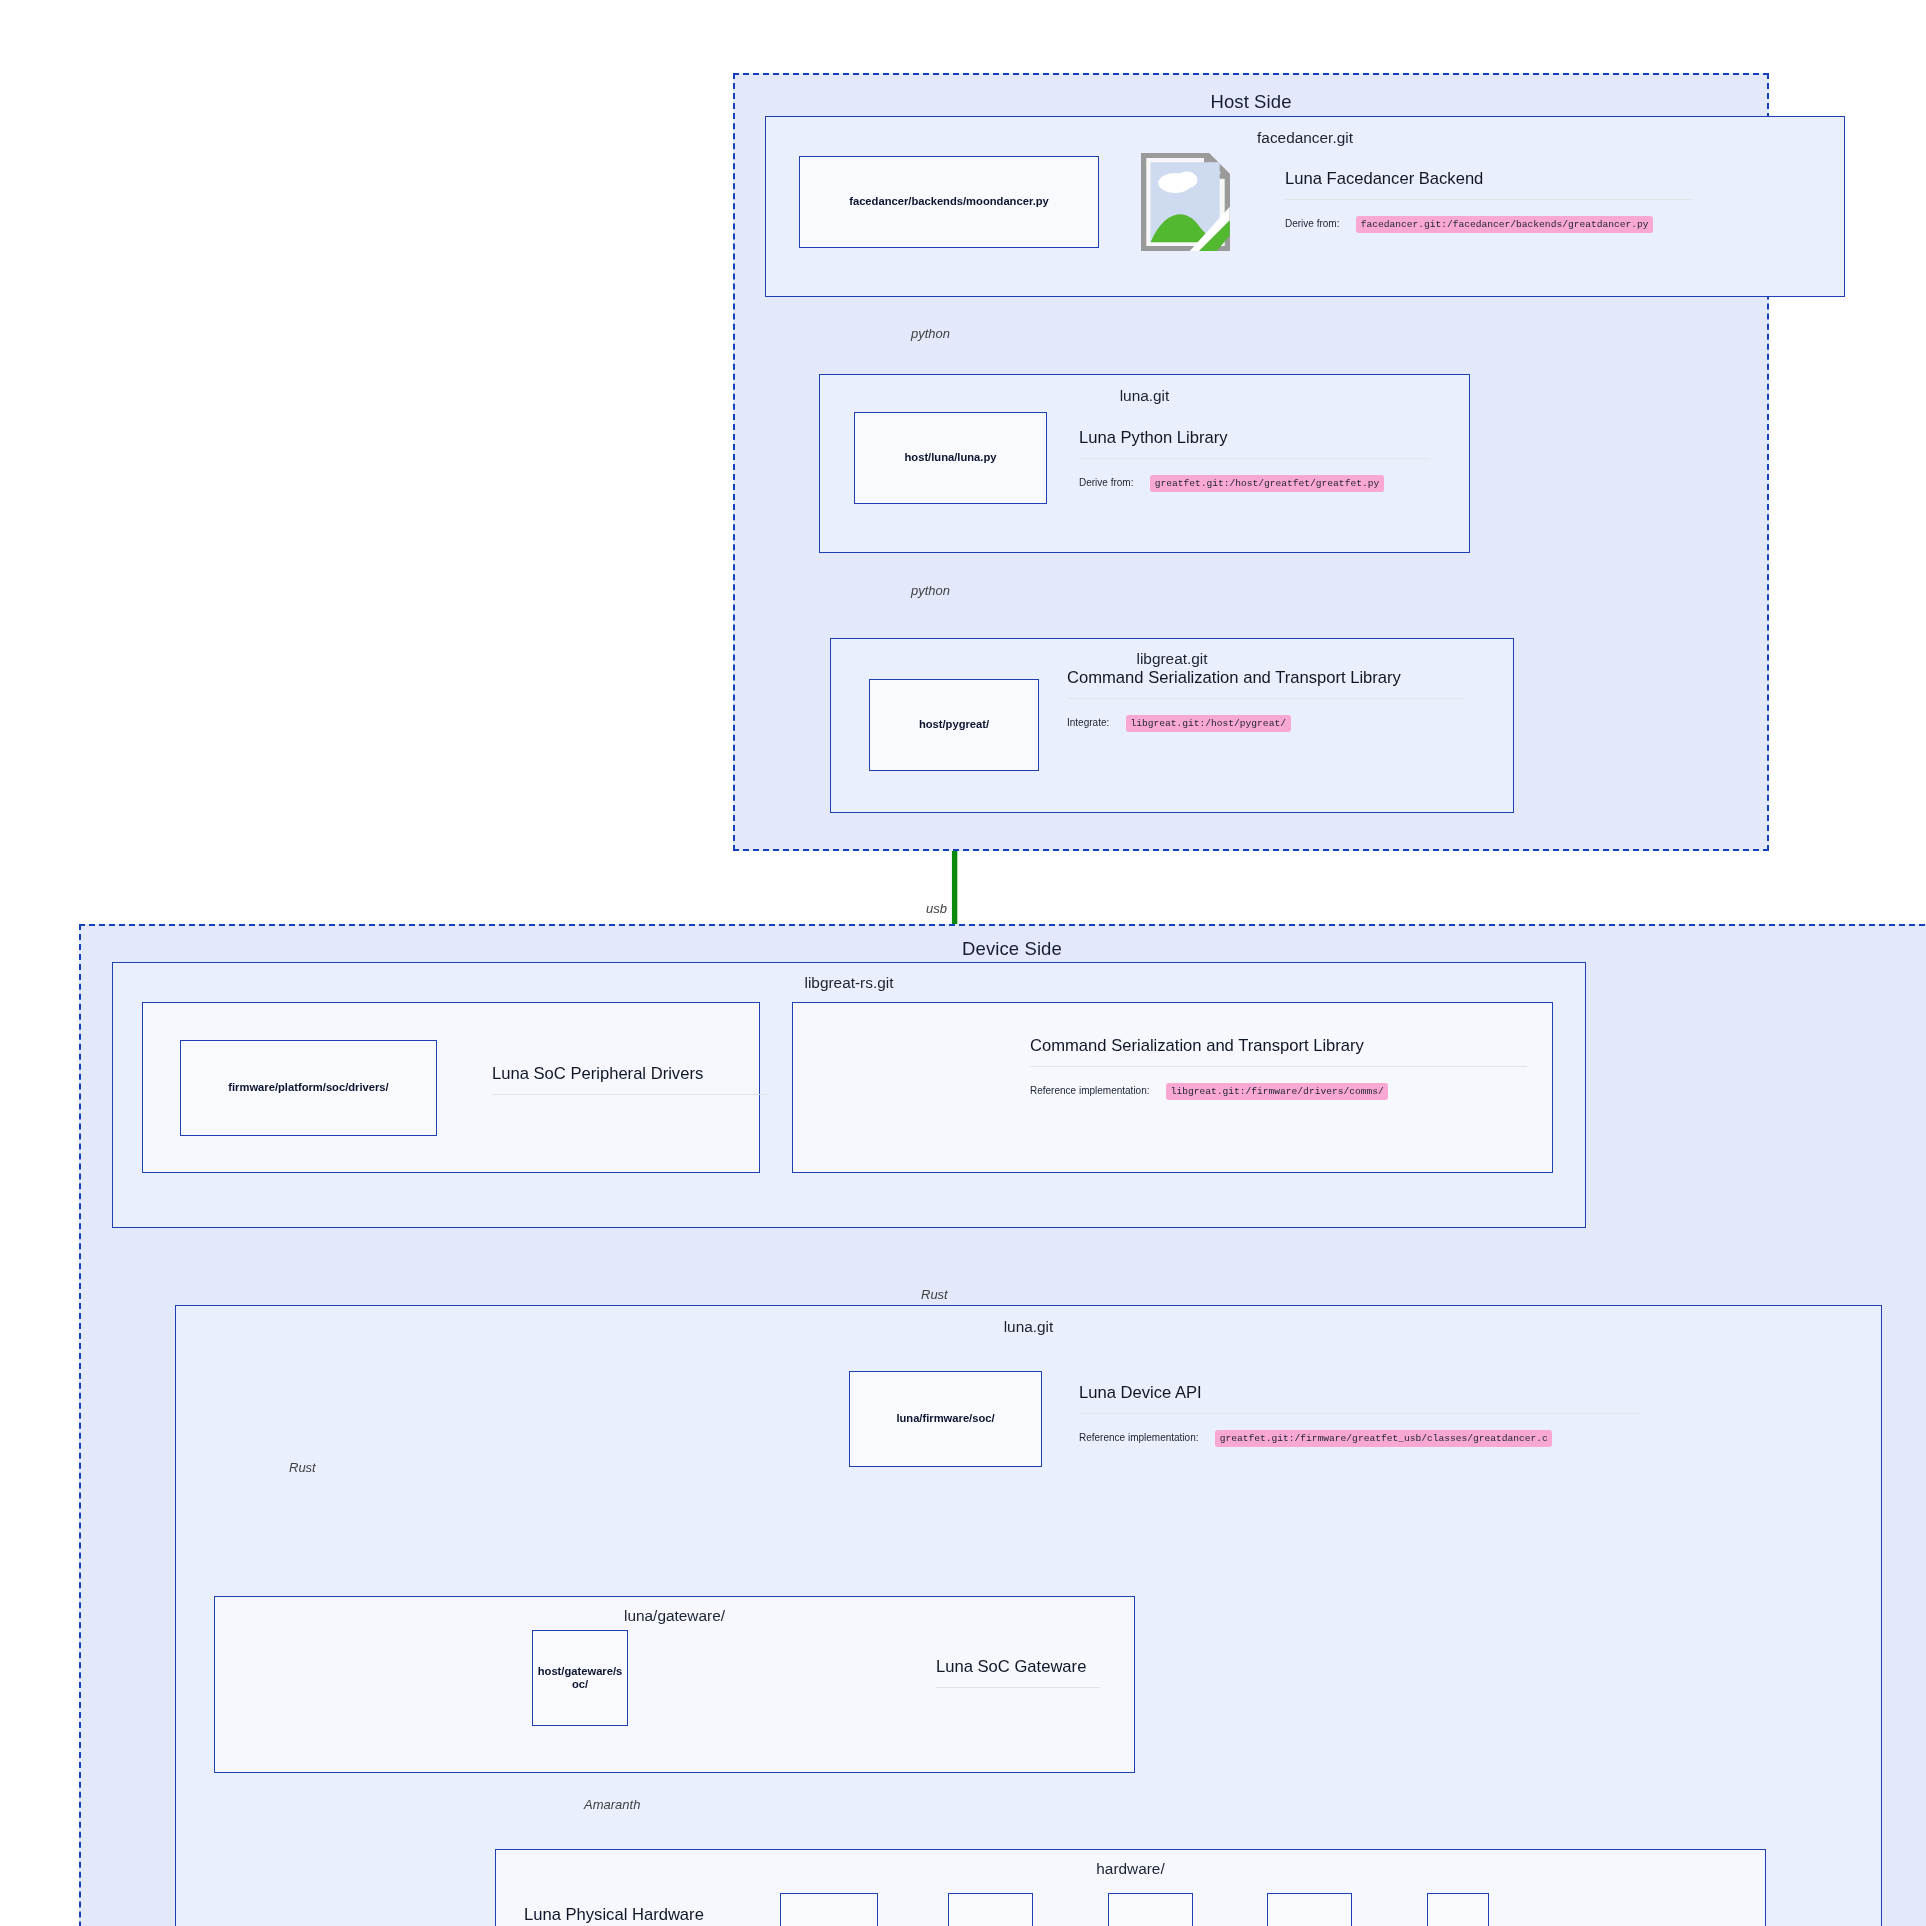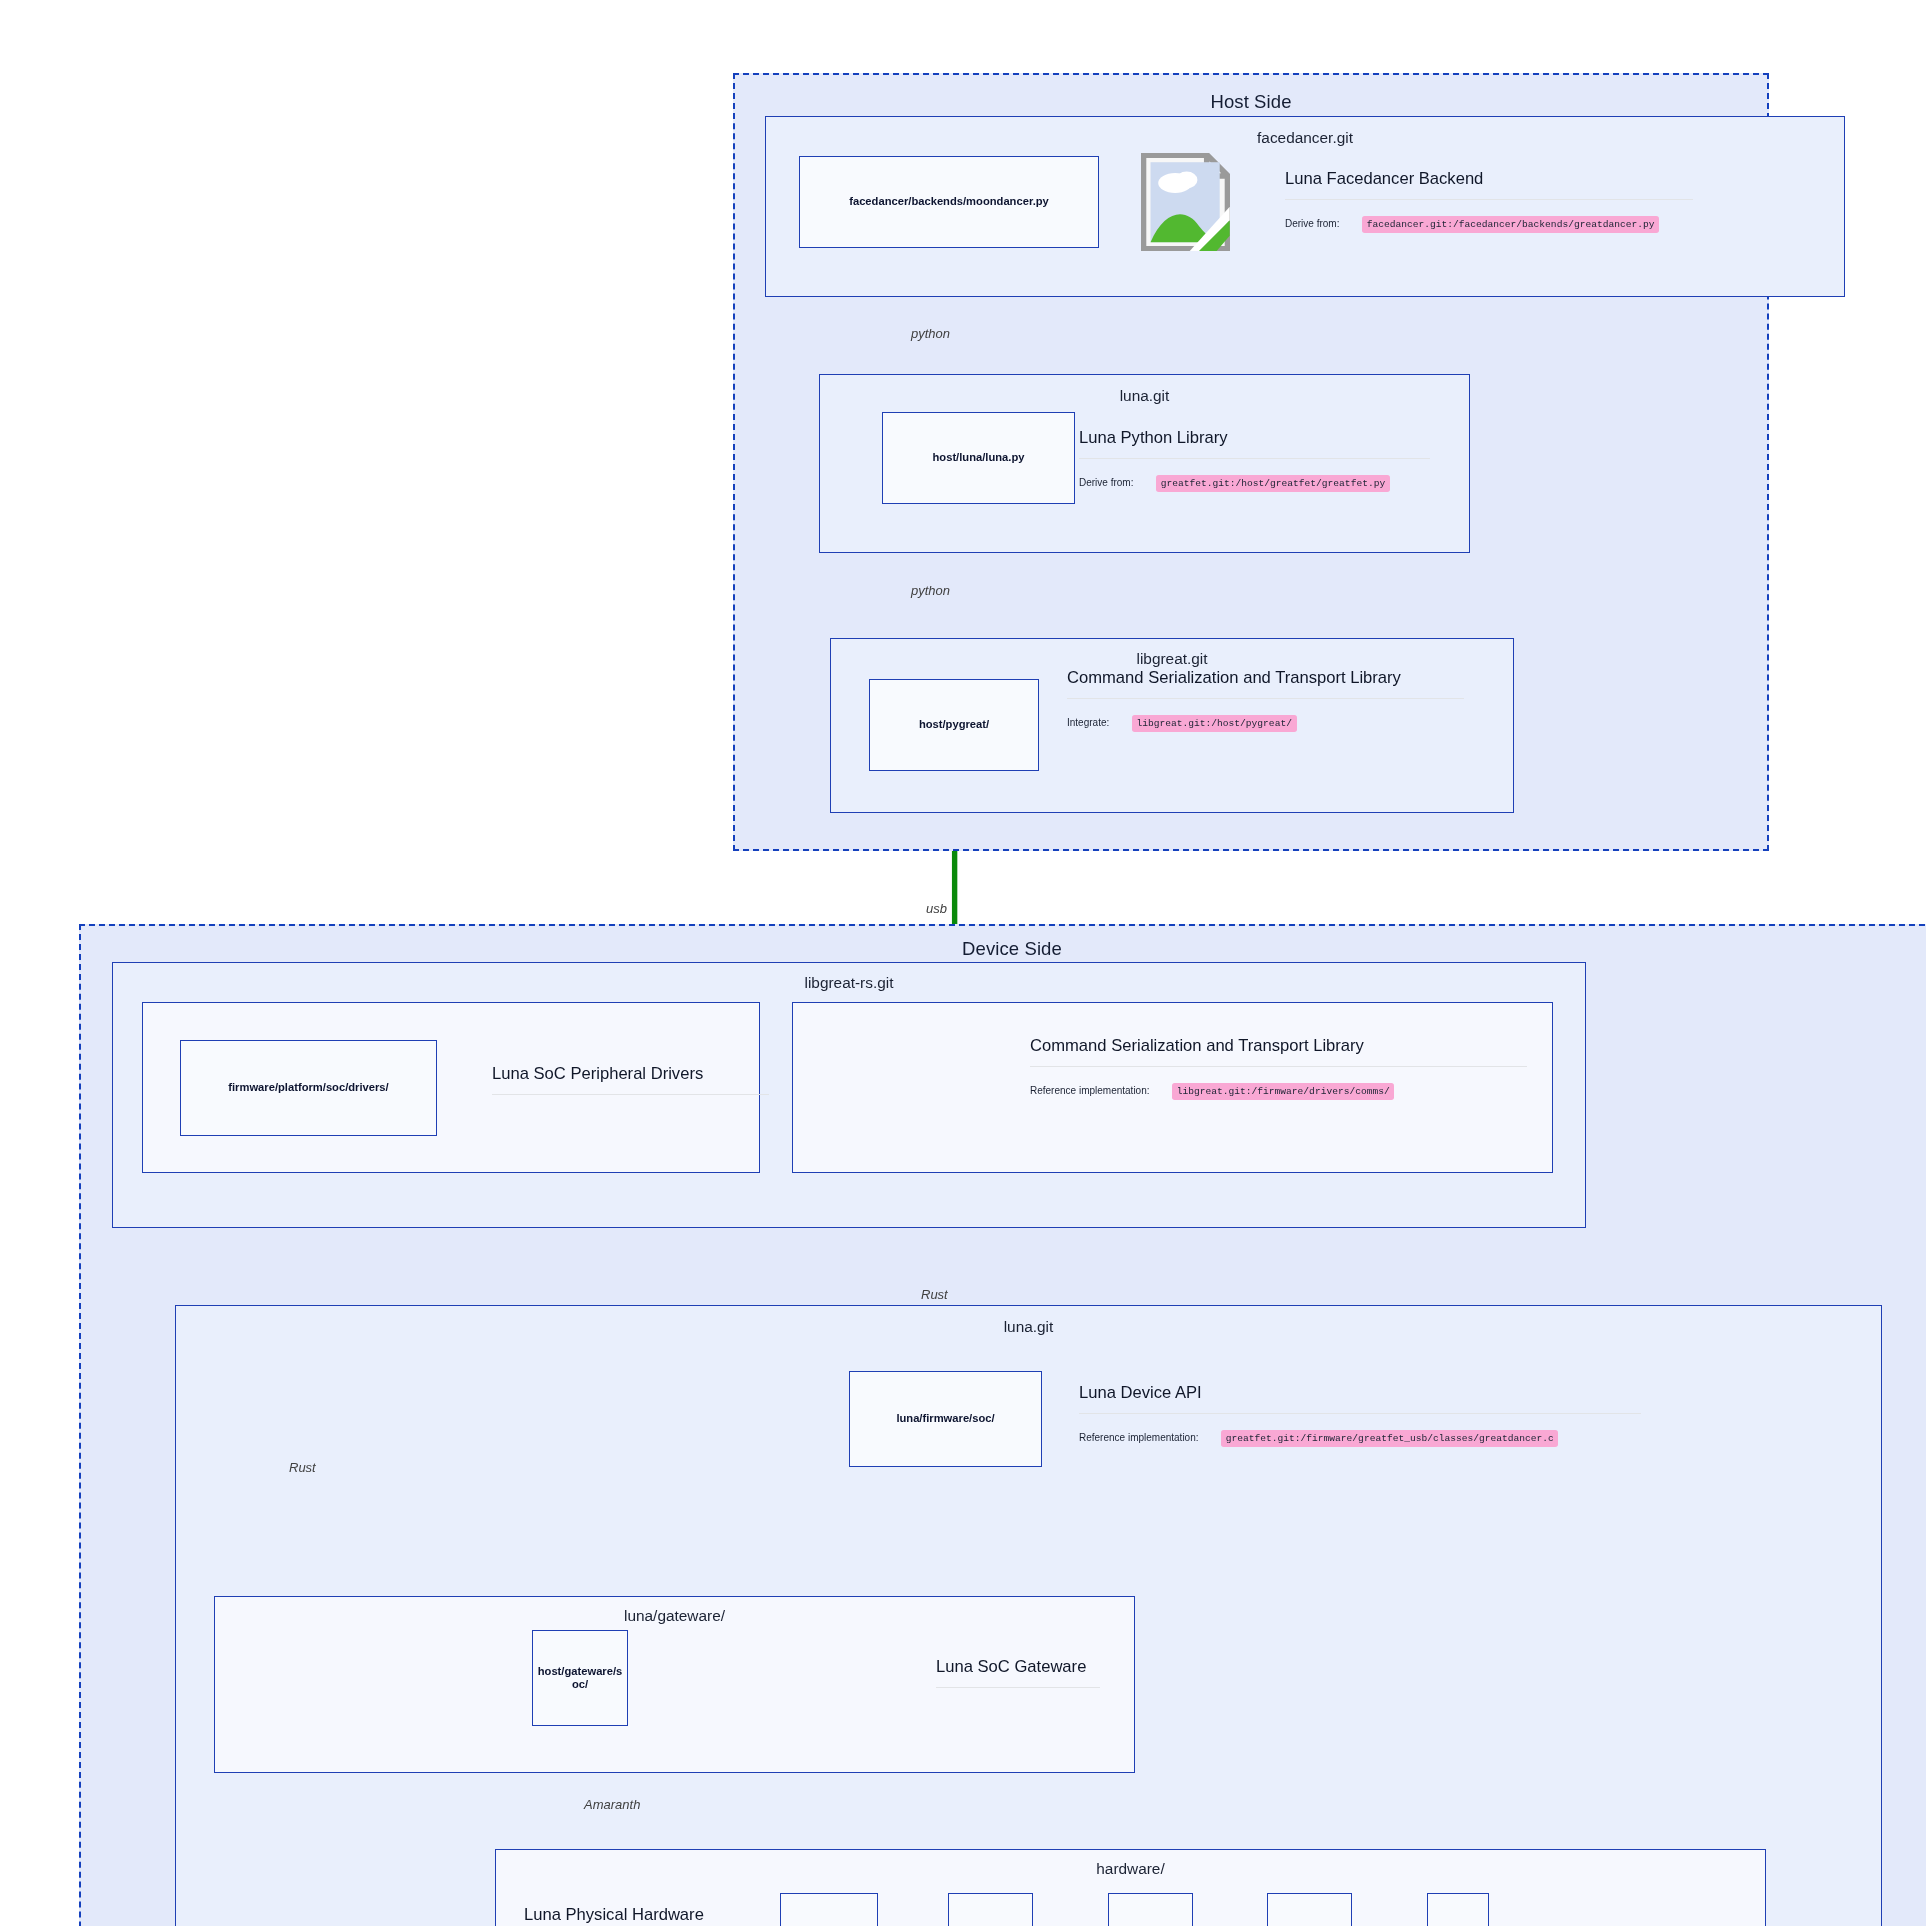--- a/index.html
+++ b/index.html
@@ -54,21 +54,21 @@
   
   .desc{position:absolute;}
   .desc-h{
     color:#101729;font-size:16.6px;font-weight:normal;
     white-space:nowrap;
   }
   .desc-rule{
     height:1.2px;background:#e2e4e7;margin-top:10px;
   }
   .desc-line{
-    margin-top:15.4px;display:flex;align-items:baseline;gap:18px;
+    margin-top:15.4px;display:flex;align-items:baseline;gap:12px;
     white-space:nowrap;
   }
   .desc-key{
     color:#1b2233;font-size:10px;padding-right:4.6px;
   }
   .desc-code{
     font-family:"Liberation Mono",monospace;
     font-size:9.6px;color:#1b2233;
     background:#f9a8d4;border-radius:2.7px;
     padding:3.1px 4.6px 3.5px 4.6px;
@@ -161,21 +161,21 @@
     <div class="desc-rule"></div>
     <div class="desc-line">
       <span class="desc-key">Derive from:</span>
       <span class="desc-code">facedancer.git:/facedancer/backends/greatdancer.py</span>
     </div>
   </div>
 
   <div class="abs panel" style="left:819px;top:374px;width:651px;height:179px;">
     <div class="panel-title" style="top:11.6px;">luna.git</div>
   </div>
-  <div class="abs node" style="left:854px;top:412px;width:193px;height:92px;margin-left:28px;">
+  <div class="abs node" style="left:854px;top:412px;width:193px;height:92px;">
     <span class="node-label">host/luna/luna.py</span>
   </div>
   <div class="desc" style="left:1079px;top:428px;width:351px;">
     <div class="desc-h">Luna Python Library</div>
     <div class="desc-rule"></div>
     <div class="desc-line">
       <span class="desc-key">Derive from:</span>
       <span class="desc-code">greatfet.git:/host/greatfet/greatfet.py</span>
     </div>
   </div>

